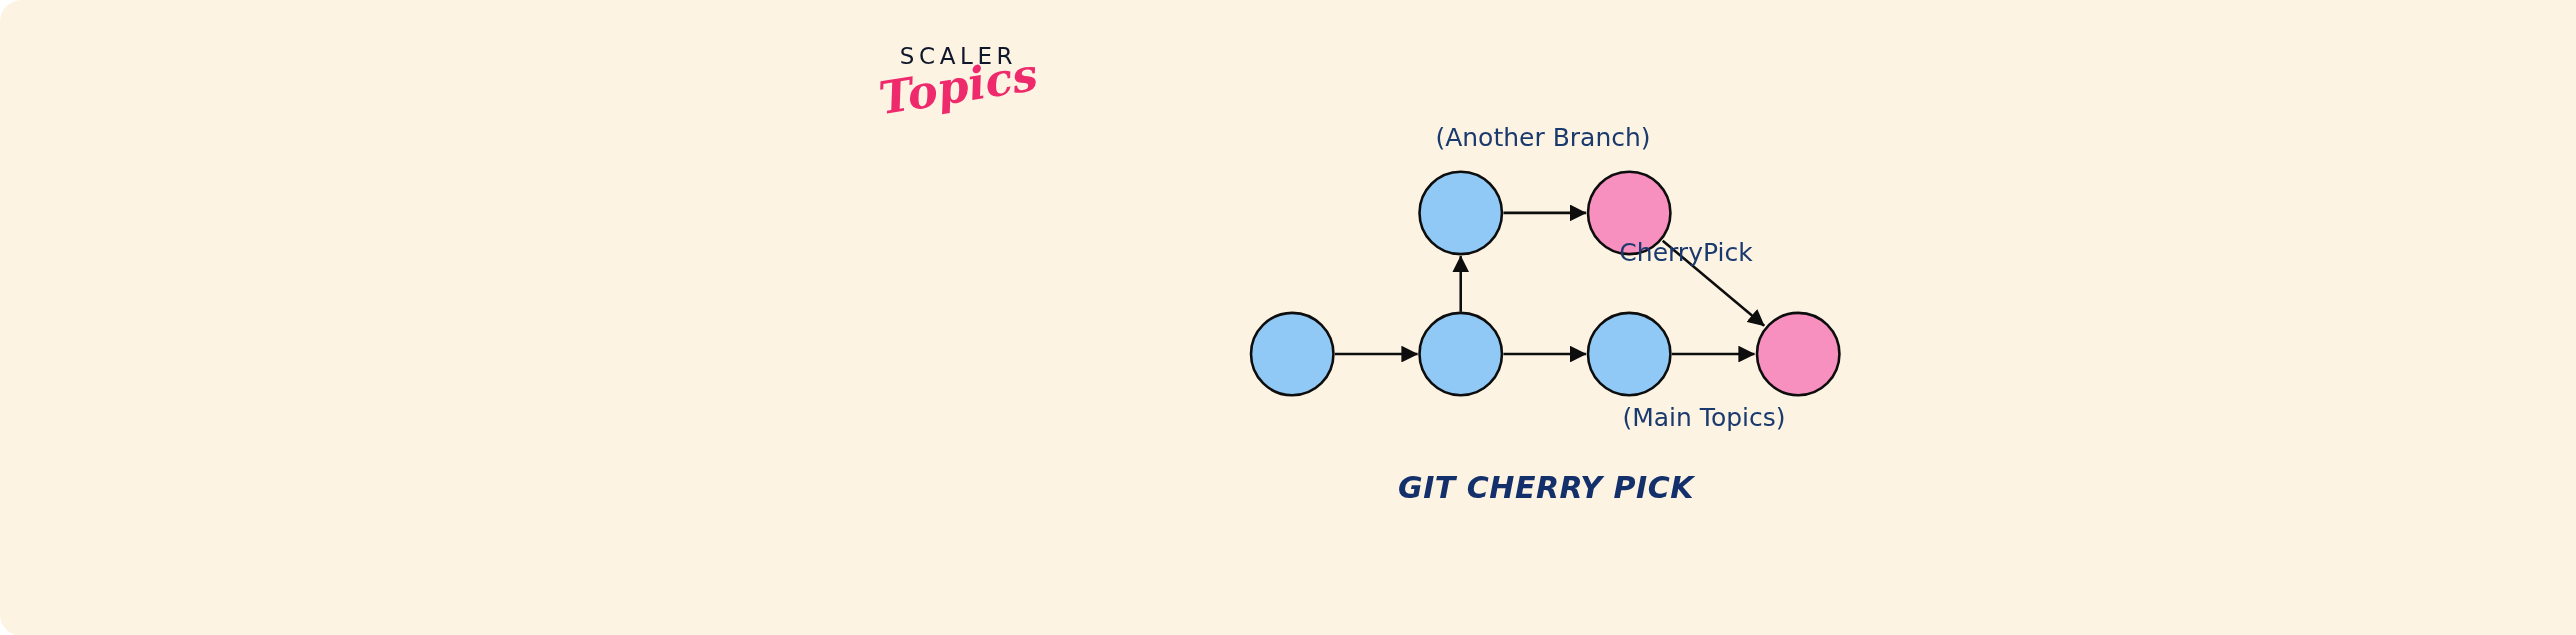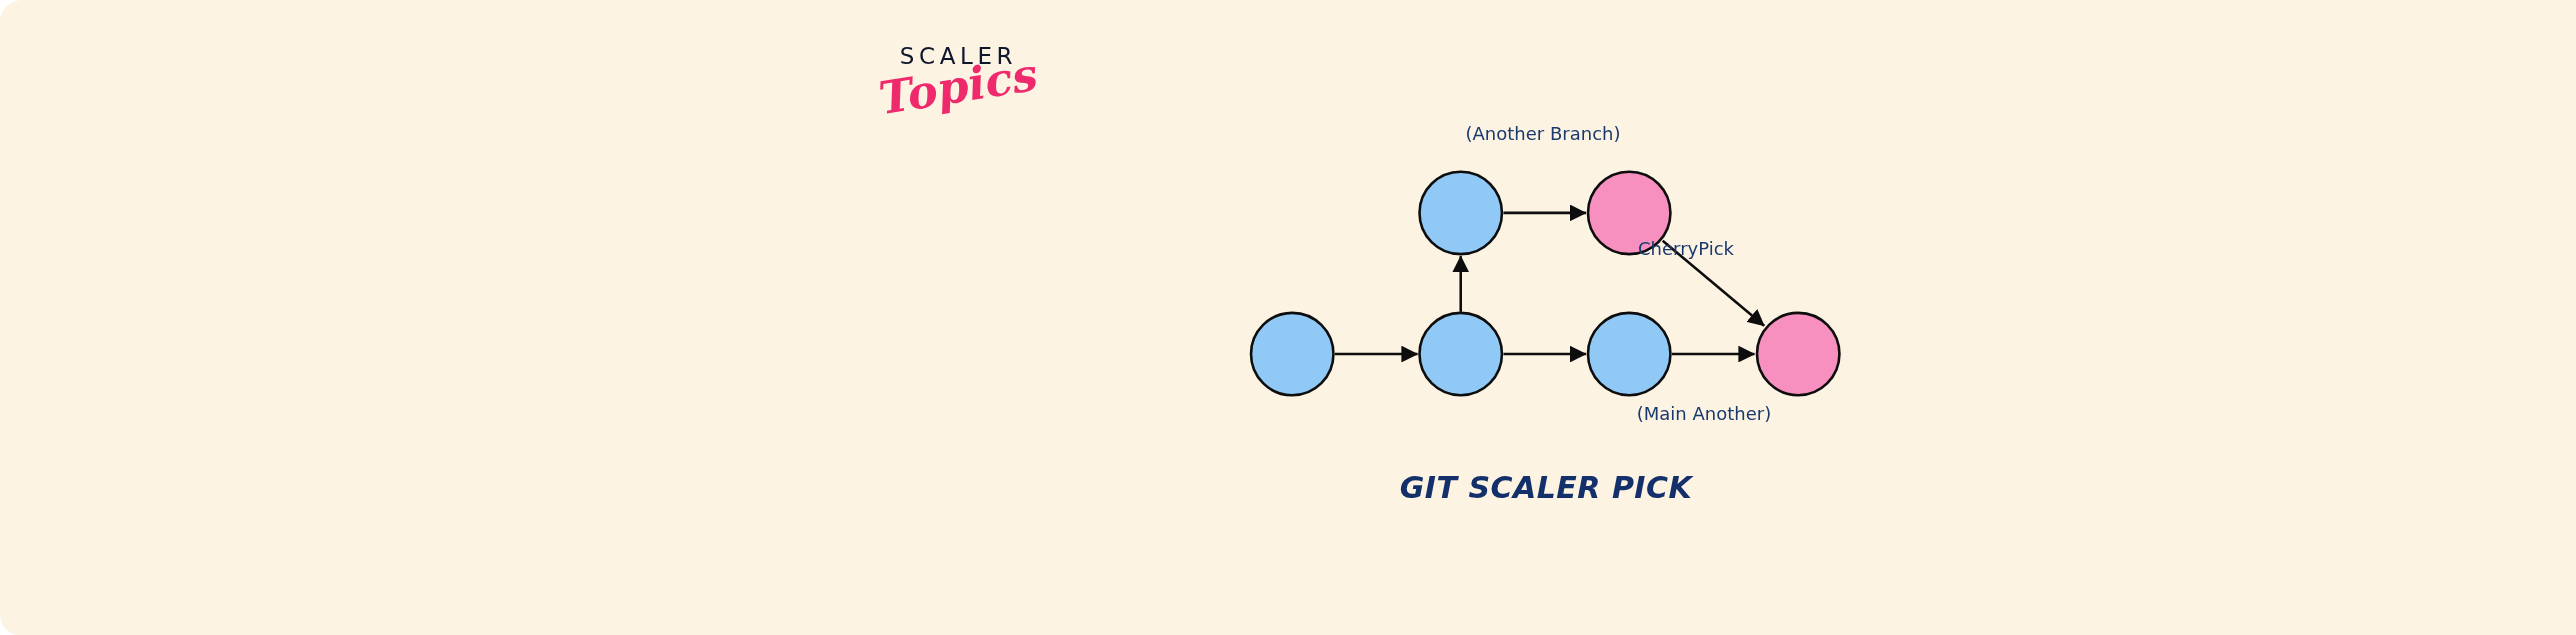--- a/index.html
+++ b/index.html
@@ -51,21 +51,21 @@
     position: absolute;
     left: 0; top: 0;
     width: 3092px;
     height: 636px;
     display: block;
   }
   .dlabel {
     position: absolute;
     transform: translateX(-50%);
     color: #1A3A6E;
-    font-size: 18px;
+    font-size: 25px;
     white-space: nowrap;
     line-height: 1.15;
   }
   .label-another  { left: 1543px; top: 124px; }
   .label-cherry   { left: 1686px; top: 239px; }
   .label-main     { left: 1704px; top: 404px; }
   .caption {
     position: absolute;
     left: 1546px;
     top: 470px;
@@ -108,17 +108,17 @@
     <circle cx="3162" cy="413" r="80" stroke-width="5" stroke="#0D0D0D" fill="#F78FBF"></circle>
 
     <circle cx="2508" cy="687" r="80" stroke-width="5" stroke="#0D0D0D" fill="#90C9F5"></circle>
     <circle cx="2835" cy="687" r="80" stroke-width="5" stroke="#0D0D0D" fill="#90C9F5"></circle>
     <circle cx="3162" cy="687" r="80" stroke-width="5" stroke="#0D0D0D" fill="#90C9F5"></circle>
     <circle cx="3490" cy="687" r="80" stroke-width="5" stroke="#0D0D0D" fill="#F78FBF"></circle>
   </svg>
 
   <div class="dlabel label-another">(Another Branch)</div>
   <div class="dlabel label-cherry">CherryPick</div>
-  <div class="dlabel label-main">(Main Another)</div>
-  <div class="caption">GIT SCALER PICK</div>
+  <div class="dlabel label-main">(Main Topics)</div>
+  <div class="caption">GIT CHERRY PICK</div>
 
 </div>
 
 
 </body></html>

